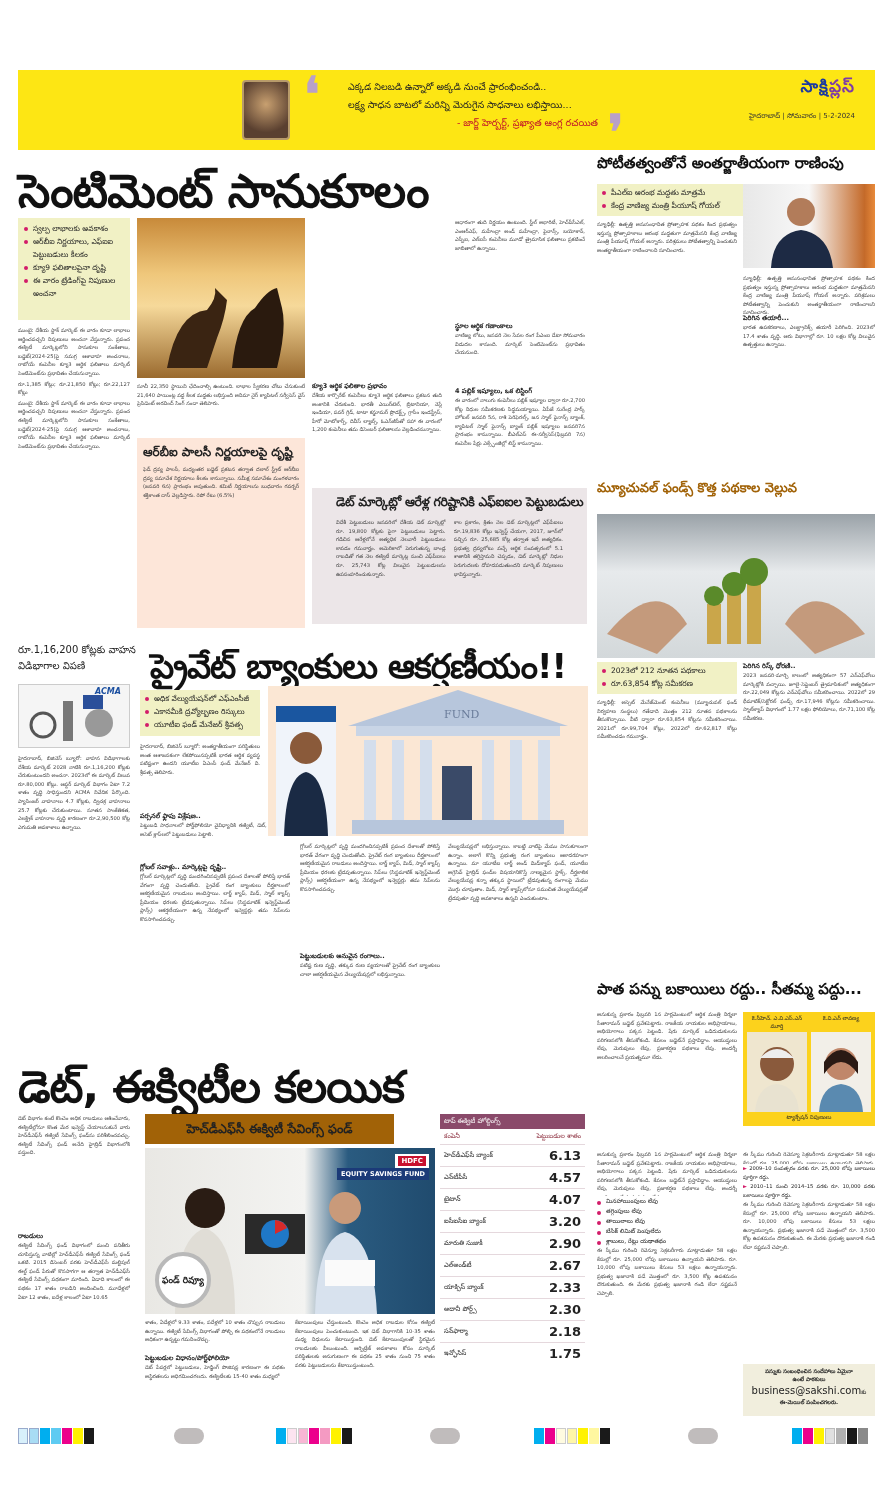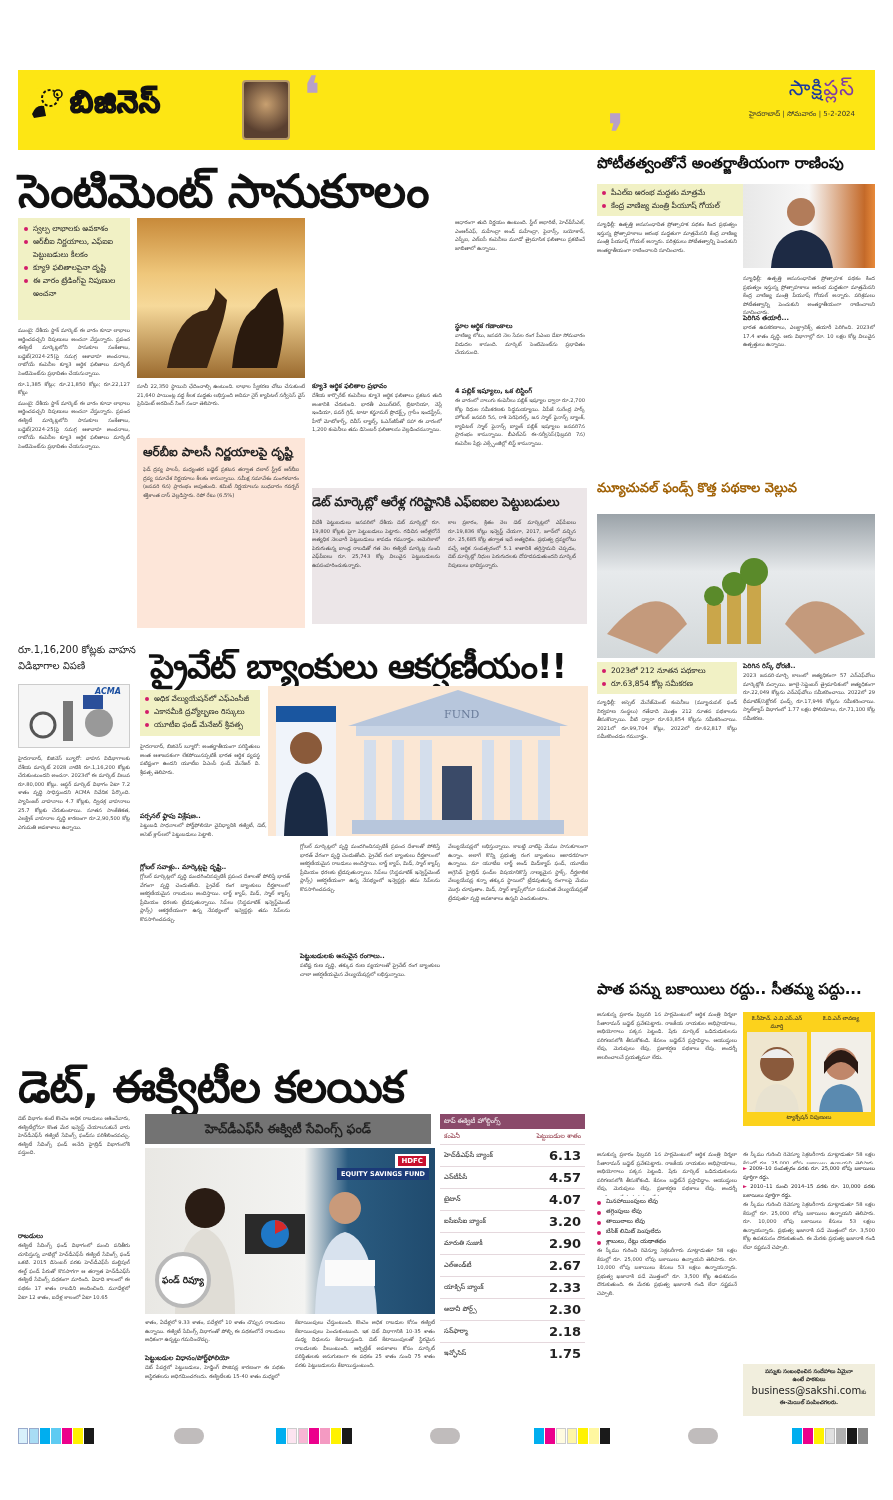--- a/index.html
+++ b/index.html
@@ -9,23 +9,23 @@
 .txt p{margin-bottom:2px}
 .masthead{left:18px;top:70px;width:857px;height:80px;background:#fde614}
 .logo-box{left:10px;top:8px;width:196px;height:54px;display:flex;align-items:center}
 .logo-icon{width:38px;height:38px;border-radius:50%;background:#fde614;position:relative}
 .logo-title{font-size:30px;font-weight:bold;color:#fff;-webkit-text-stroke:1.5px #111;margin-left:4px;letter-spacing:1px}
 .portrait{left:224px;top:10px;width:48px;height:60px;background:radial-gradient(circle at 50% 40%,#c8a070,#5a4030 70%);border:2px solid #b89b6a;border-radius:4px}
 .quote-mark{color:#b9a0c8;font-size:48px;font-weight:bold;font-family:"DejaVu Serif",serif;line-height:1}
 .quote{left:330px;top:8px;width:280px;font-size:9.5px;line-height:18px;color:#222}
 .quote .author{color:#c0102a;text-align:right;padding-right:30px}
 .brand{right:20px;top:6px;text-align:right}
-.brand-name{font-size:21px;font-weight:normal;color:#1b3aa0;letter-spacing:1px}
+.brand-name{font-size:17px;font-weight:bold;color:#1b3aa0;letter-spacing:1px}
 .brand-plus{color:#7d3aa8}
-.dateline{font-size:7px;color:#333;margin-top:5px}
+.dateline{font-size:7px;color:#333;margin-top:12px}
 .headline-big{font-weight:bold;color:#111;letter-spacing:-1px;white-space:nowrap}
 .highlight{background:#f1f1c5;padding:4px 6px}
 .highlight li{list-style:none;font-size:7.5px;line-height:13px;color:#222;position:relative;padding-left:9px}
 .highlight li::before{content:"";position:absolute;left:0;top:4.5px;width:4px;height:4px;border-radius:50%;background:#d21c6a}
 .sub{font-weight:bold;font-size:6.5px;color:#222}
 .box-pink{background:#fde6d9}
 .box-grey{background:#ece6e8}
 .img-bull{background:linear-gradient(180deg,#c88a3a 0%,#efc77b 35%,#f6d99a 55%,#9a6a2e 100%)}
 .img-goyal{background:linear-gradient(90deg,#e8e8e8 0%,#f8f8f8 50%,#c46a2a 92%,#e88a3a 100%)}
 .img-mf{background:linear-gradient(180deg,#9aa2a8 0%,#e7eaec 40%,#d3d8da 100%)}
@@ -38,32 +38,27 @@
 table.hold td{padding:3px 4px;border-top:1px solid #e5d8dd;font-size:6.5px;color:#222}
 table.hold td.r{font-weight:bold;font-size:13px}
 .cmyk{display:flex;gap:1px}
 .cmyk span{display:inline-block;width:10px;height:16px}
 .pill{width:30px;height:16px;border-radius:8px;background:#c0bcbc}
 </style>
 </head>
 <body>
 
 <div class="abs masthead">
-  <div class="abs logo-box">
-    <div class="logo-icon">
-      <svg width="38" height="38" viewBox="0 0 38 38">
-          <circle cx="22" cy="12" r="8" fill="none" stroke="#111" stroke-width="2" stroke-dasharray="3 2"></circle>
-          <path d="M4 28 Q8 18 16 20 L18 30 L6 32 Z" fill="#111"></path>
-          <circle cx="30" cy="8" r="4" fill="none" stroke="#111" stroke-width="1.5"></circle>
-        </svg>
-    </div>
-    <span class="logo-title">బిజినెస్</span>
-  </div>
   <div class="abs portrait"></div>
   <div class="abs quote-mark" style="left:286px;top:0px">❛</div>
+  <div class="abs quote">
+    <div>ఎక్కడ నిలబడి ఉన్నారో అక్కడి నుంచే ప్రారంభించండి..</div>
+    <div>లక్ష్య సాధన బాటలో మరిన్ని మెరుగైన సాధనాలు లభిస్తాయి...</div>
+    <div class="author">- జార్జ్ హెర్బర్ట్, ప్రఖ్యాత ఆంగ్ల రచయిత</div>
+  </div>
   <div class="abs quote-mark" style="left:590px;top:38px">❜</div>
   <div class="abs brand">
     <div class="brand-name"><span>సాక్షి</span><span class="brand-plus">ప్లస్</span></div>
     <div class="dateline">హైదరాబాద్ | సోమవారం | 5-2-2024</div>
   </div>
 </div>
 
 <div class="abs headline-big" style="left:18px;top:160px;font-size:46px;line-height:62px">సెంటిమెంట్ సానుకూలం</div>
 <div class="abs highlight" style="left:18px;top:218px;width:112px;height:102px">
   <ul>
@@ -95,21 +90,21 @@
   <div class="txt" style="height:90px">దేశీయ కార్పొరేట్ కంపెనీలు క్యూ3 ఆర్థిక ఫలితాలు ప్రకటన తుది అంకానికి చేరుకుంది. భారతీ ఎయిర్‌టెల్, బ్రిటానియా, నెస్లే ఇండియా, పవర్ గ్రిడ్, టాటా కన్జూమర్ ప్రొడక్ట్స్, గ్రాసీం ఇండస్ట్రీస్, హీరో మోటోకార్ప్, దివీస్ ల్యాబ్స్, ఓఎన్‌జీసీతో సహా ఈ వారంలో 1,200 కంపెనీలు తమ డిసెంబర్ ఫలితాలను వెల్లడించనున్నాయి.</div>
 </div>
 <div class="abs txt" style="left:455px;top:218px;width:130px;height:104px">ఆధారంగా తుది నిర్ణయం ఉంటుంది. స్టీల్ అథారిటీ, హెచ్‌పీసీఎల్, ఎంఆర్‌ఎఫ్, మహీంద్రా అండ్ మహీంద్రా, ఫైనాన్స్, బయోకాన్, ఎస్బీఐ, ఎల్‌ఐసీ కంపెనీలు మూడో త్రైమాసిక ఫలితాలు ప్రకటించే జాబితాలో ఉన్నాయి.</div>
 <div class="abs" style="left:455px;top:322px;width:130px">
   <div class="sub">స్థూల ఆర్థిక గణాంకాలు</div>
   <div class="txt" style="height:56px">వాణిజ్య లోటు, జనవరి నెల సేవల రంగ పీఎంఐ డేటా సోమవారం విడుదల కానుంది. మార్కెట్ సెంటిమెంట్‌ను ప్రభావితం చేయనుంది.</div>
   <div class="sub">4 పబ్లిక్ ఇష్యూలు, ఒక లిస్టింగ్</div>
   <div class="txt" style="height:80px">ఈ వారంలో నాలుగు కంపెనీలు పబ్లిక్ ఇష్యూల ద్వారా రూ.2,700 కోట్ల నిధుల సమీకరణకు సిద్ధమయ్యాయి. ఏపీజే సురేంద్ర పార్క్ హోటల్ జనవరి 5న, రాశి పెరిఫెరల్స్, జన స్మాల్ ఫైనాన్స్ బ్యాంక్, క్యాపిటల్ స్మాల్ ఫైనాన్స్ బ్యాంక్ పబ్లిక్ ఇష్యూలు జనవరి7న ప్రారంభం కానున్నాయి. బీఎల్‌ఎస్ ఈ-సర్వీసెస్(ఫిబ్రవరి 7న) కంపెనీల షేర్లు ఎక్స్ఛేంజీల్లో లిస్ట్ కానున్నాయి.</div>
 </div>
 
-<div class="abs box-grey" style="left:312px;top:488px;width:275px;height:136px;padding:6px 0">
+<div class="abs box-grey" style="left:312px;top:488px;width:275px;height:136px;padding:6px 24px">
   <div style="font-size:12.5px;font-weight:bold;color:#222;white-space:nowrap;letter-spacing:-0.3px">డెట్ మార్కెట్లో ఆరేళ్ల గరిష్టానికి ఎఫ్‌ఐఐల పెట్టుబడులు</div>
   <div style="display:flex;gap:8px;margin-top:6px">
     <div class="txt" style="width:128px;height:96px">విదేశీ పెట్టుబడులు జనవరిలో దేశీయ డెట్ మార్కెట్లో రూ. 19,800 కోట్లకు పైగా పెట్టుబడులు పెట్టారు. గడిచిన ఆరేళ్లలోనే అత్యధిక నెలవారీ పెట్టుబడులు కావడం గమనార్హం. అమెరికాలో పెరుగుతున్న బాండ్ల రాబడితో గత నెల ఈక్విటీ మార్కెట్ల నుంచి ఎఫ్‌పీఐలు రూ. 25,743 కోట్ల విలువైన పెట్టుబడులను ఉపసంహరించుకున్నారు.</div>
     <div class="txt" style="width:128px;height:96px">కాల ప్రకారం, క్రితం నెల డెట్ మార్కెట్లలో ఎఫ్‌పీఐలు రూ.19,836 కోట్లు ఇన్వెస్ట్ చేయగా, 2017, జూన్‌లో వచ్చిన రూ. 25,685 కోట్ల తర్వాత ఇదే అత్యధికం. ప్రభుత్వ ద్రవ్యలోటు వచ్చే ఆర్థిక సంవత్సరంలో 5.1 శాతానికి తగ్గిస్తామని చెప్పడం, డెట్ మార్కెట్లో నిధుల పెరుగుదలకు దోహదపడుతుందని మార్కెట్ నిపుణులు భావిస్తున్నారు.</div>
   </div>
 </div>
 
 <div class="abs" style="left:597px;top:154px;width:290px;font-size:15px;font-weight:bold;white-space:nowrap;color:#111">పోటీతత్వంతోనే అంతర్జాతీయంగా రాణింపు</div>
 <div class="abs highlight" style="left:597px;top:184px;width:164px;height:32px;padding:2px 5px">
   <ul>
@@ -252,21 +247,21 @@
   <div style="font-size:10px;color:#222;line-height:14px"><span>business@sakshi.com</span><span style="font-size:6px">కు</span></div>
   <div style="font-size:5.5px;font-weight:bold">ఈ-మెయిల్ పంపించగలరు.</div>
 </div>
 
 <div class="abs headline-big" style="left:18px;top:1058px;font-size:44px;line-height:58px">డెట్, ఈక్విటీల కలయిక</div>
 <div class="abs txt" style="left:18px;top:1114px;width:112px;height:116px">డెట్ విభాగం కంటే కొంచెం అధిక రాబడులు ఆశించేవారు, ఈక్విటీల్లోనూ కొంత మేర ఇన్వెస్ట్ చేయాలనుకునే వారు హెచ్‌డీఎఫ్‌సీ ఈక్విటీ సేవింగ్స్ ఫండ్‌ను పరిశీలించవచ్చు. ఈక్విటీ సేవింగ్స్ ఫండ్ అనేది హైబ్రిడ్ విభాగంలోకి వస్తుంది.</div>
 <div class="abs" style="left:18px;top:1232px;width:112px">
   <div class="sub">రాబడులు</div>
   <div class="txt" style="height:180px">ఈక్విటీ సేవింగ్స్ ఫండ్ విభాగంలో మంచి పనితీరు చూపిస్తున్న వాటిల్లో హెచ్‌డీఎఫ్‌సీ ఈక్విటీ సేవింగ్స్ ఫండ్ ఒకటి. 2015 డిసెంబర్ వరకు హెచ్‌డీఎఫ్‌సీ మల్టిపుల్ ఈల్డ్ ఫండ్ పేరుతో కొనసాగగా ఆ తర్వాత హెచ్‌డీఎఫ్‌సీ ఈక్విటీ సేవింగ్స్ పథకంగా మారింది. ఏడాది కాలంలో ఈ పథకం 17 శాతం రాబడిని అందించింది. మూడేళ్లలో ఏటా 12 శాతం, ఐదేళ్ల కాలంలో ఏటా 10.65</div>
 </div>
-<div class="abs" style="left:145px;top:1114px;width:286px;height:30px;background:#737373;font-size:12.5px;font-weight:bold;text-align:center;line-height:30px">హెచ్‌డీఎఫ్‌సీ ఈక్విటీ సేవింగ్స్ ఫండ్</div>
+<div class="abs" style="left:145px;top:1114px;width:249px;height:30px;background:#a16207;font-size:12.5px;font-weight:bold;text-align:center;line-height:30px">హెచ్‌డీఎఫ్‌సీ ఈక్విటీ సేవింగ్స్ ఫండ్</div>
 <div class="abs img-office" style="left:145px;top:1148px;width:290px;height:166px">
   <div class="abs" style="right:6px;top:6px;background:#fff;padding:2px 3px;display:flex;gap:3px;align-items:center">
     <span style="background:#c8102e;color:#fff;font-size:7px;font-weight:bold;padding:1px 3px">HDFC</span>
   </div>
   <div class="abs" style="right:6px;top:20px;background:#1b3a78;color:#fff;font-size:6.5px;font-weight:bold;padding:2px 4px">EQUITY SAVINGS FUND</div>
   <svg width="290" height="166" viewBox="0 0 290 166">
     <path d="M30 166 Q30 90 60 80 Q90 90 90 166 Z" fill="#e0ddd6"></path>
       <circle cx="60" cy="60" r="20" fill="#2a1c14"></circle>
     <rect x="100" y="66" width="60" height="40" fill="#2a2a2a"></rect>
       <circle cx="130" cy="86" r="14" fill="#1f78c8"></circle>

